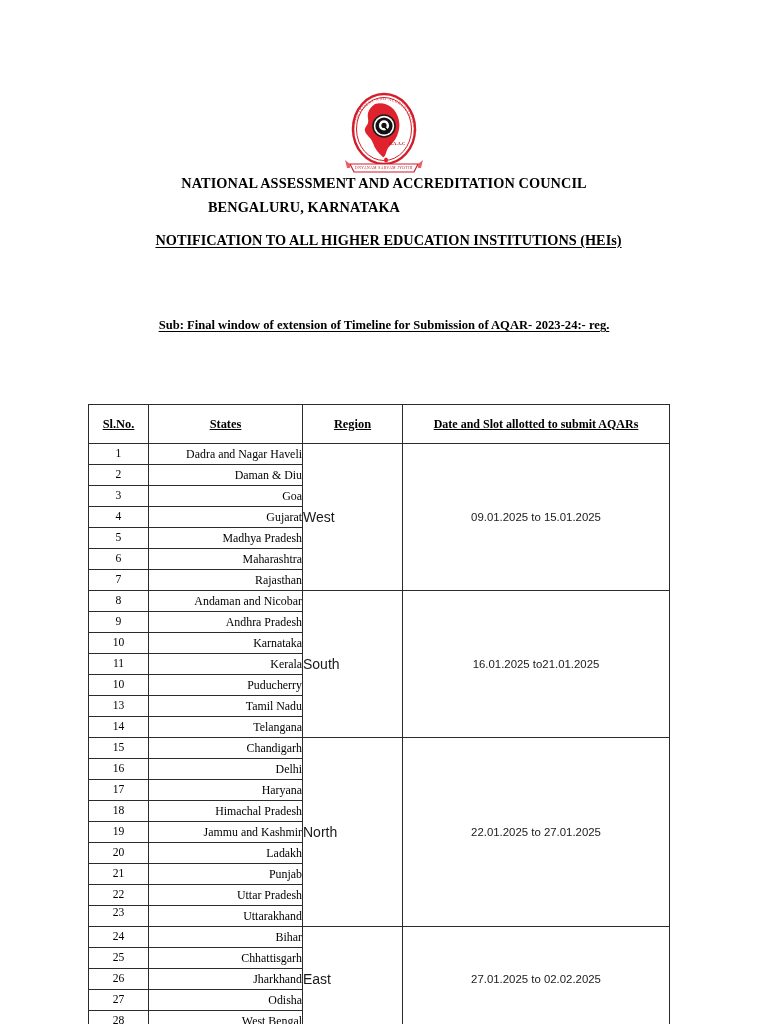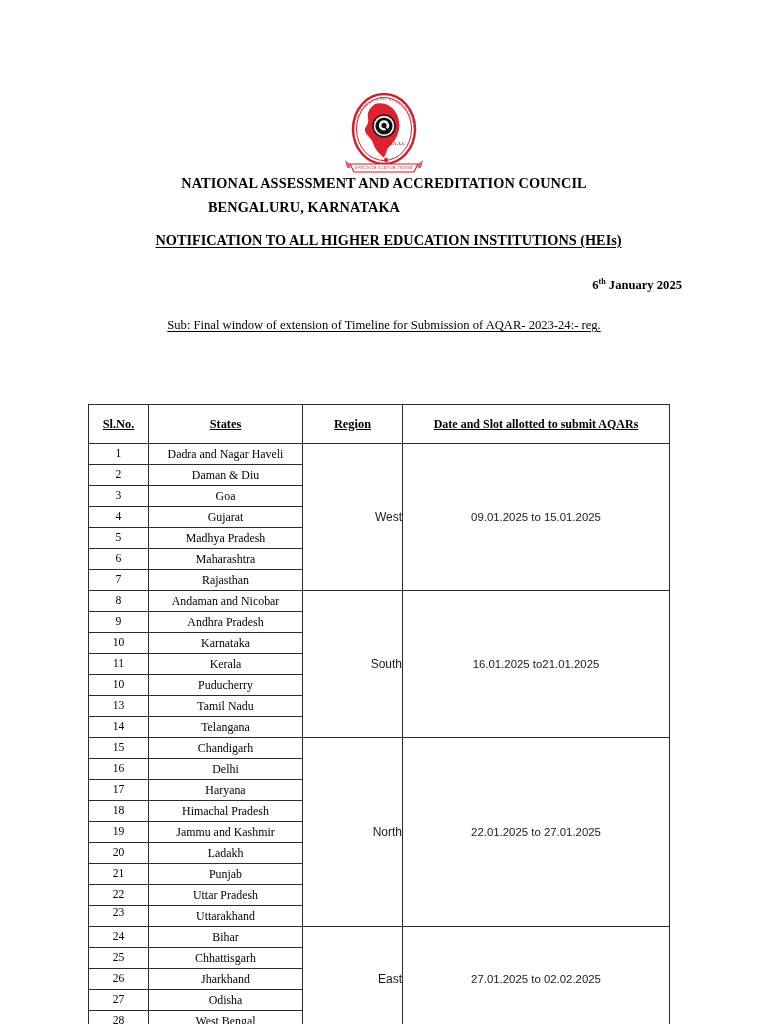--- a/index.html
+++ b/index.html
@@ -98,21 +98,21 @@
   
   .subject {
     position: absolute;
     left: 0;
     top: 315px;
     width: 768px;
     text-align: center;
   }
   .subject span {
     font-family: "Liberation Serif", serif;
-    font-weight: normal;
+    font-weight: bold;
     font-size: 12.6px;
     text-decoration: underline;
     text-underline-offset: 2px;
     margin-top: 38px;
   }
 
   
   .body-para {
     position: absolute;
     left: 88px;
@@ -158,31 +158,31 @@
 
   .cell-sl {
     height: 20px;
     text-align: center;
     font-family: "Liberation Serif", serif;
     font-size: 11.6px;
     line-height: 20px;
   }
   .cell-state {
     height: 20px;
-    text-align: center;
+    text-align: right;
     padding-left: 6px;
     font-family: "Liberation Serif", serif;
     font-size: 11.9px;
     line-height: 20px;
     white-space: nowrap;
   }
   .cell-region {
-    text-align: right;
+    text-align: left;
     font-family: "Liberation Sans", sans-serif;
-    font-size: 12px;
+    font-size: 14px;
     color: #1a1a1a;
   }
   .cell-date {
     text-align: center;
     font-family: "Liberation Sans", sans-serif;
     font-size: 11.4px;
     color: #1a1a1a;
   }
   
   .sl-lift { position: relative; top: -3px; display: inline-block; }
@@ -229,23 +229,20 @@
       </svg>
     </div>
   </div>
 
   <div class="org-name">NATIONAL ASSESSMENT AND ACCREDITATION COUNCIL</div>
   <div class="org-city">BENGALURU, KARNATAKA</div>
   <div class="notif-title">
     <span>NOTIFICATION TO ALL HIGHER EDUCATION INSTITUTIONS (HEIs)</span>
   </div>
 
-  <div class="date-line">
-    <span>6</span><sup>th</sup><span> January 2025</span>
-  </div>
 
   <div class="subject">
     <span>Sub: Final window of extension of Timeline for Submission of AQAR- 2023-24:- reg.</span>
   </div>
 
 
   <table class="tbl">
     <colgroup>
       <col class="col-sl">
         <col class="col-st">

